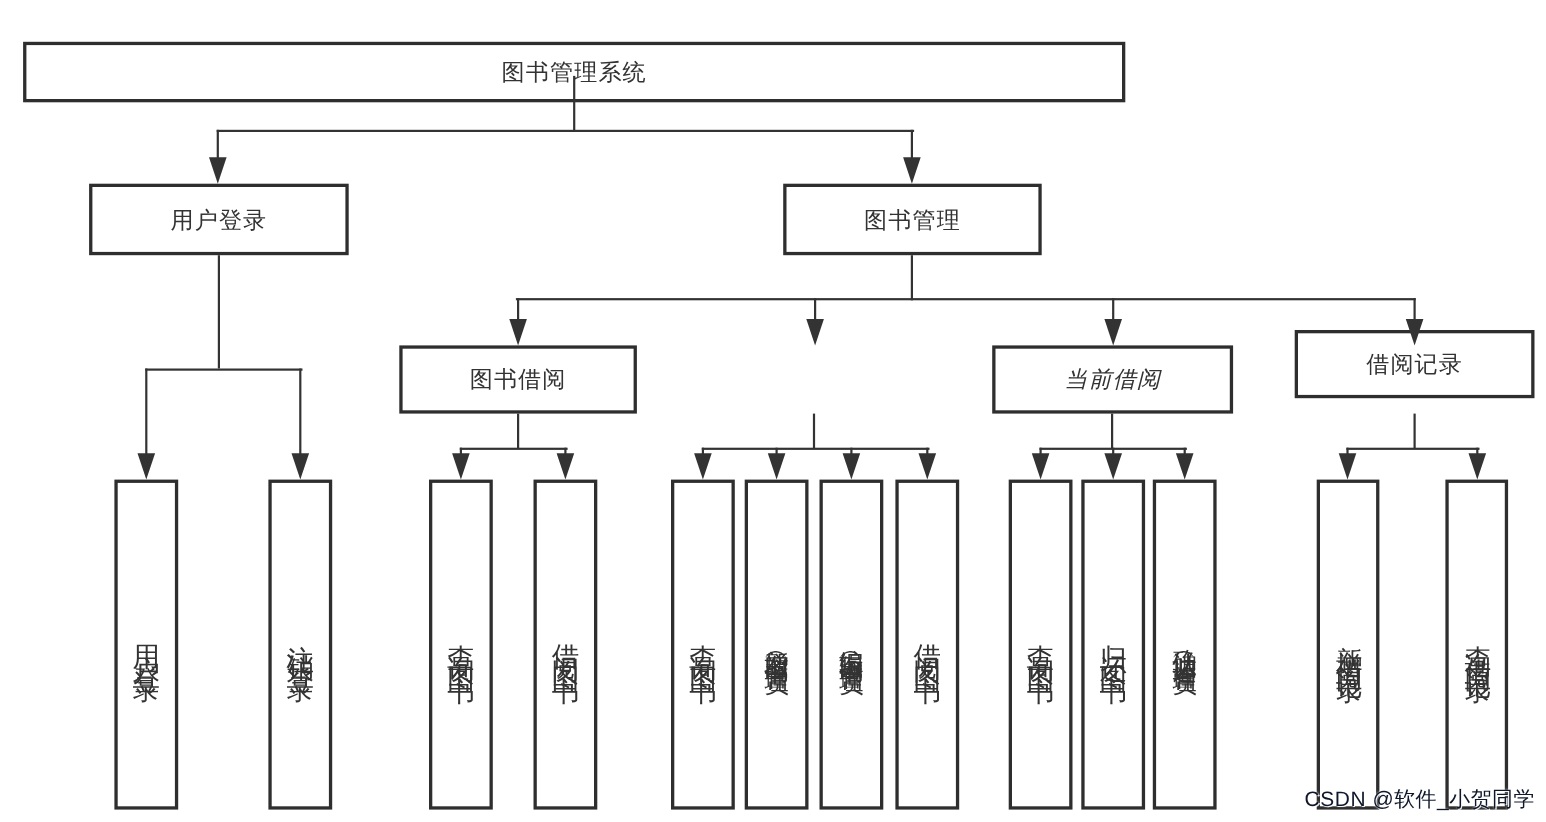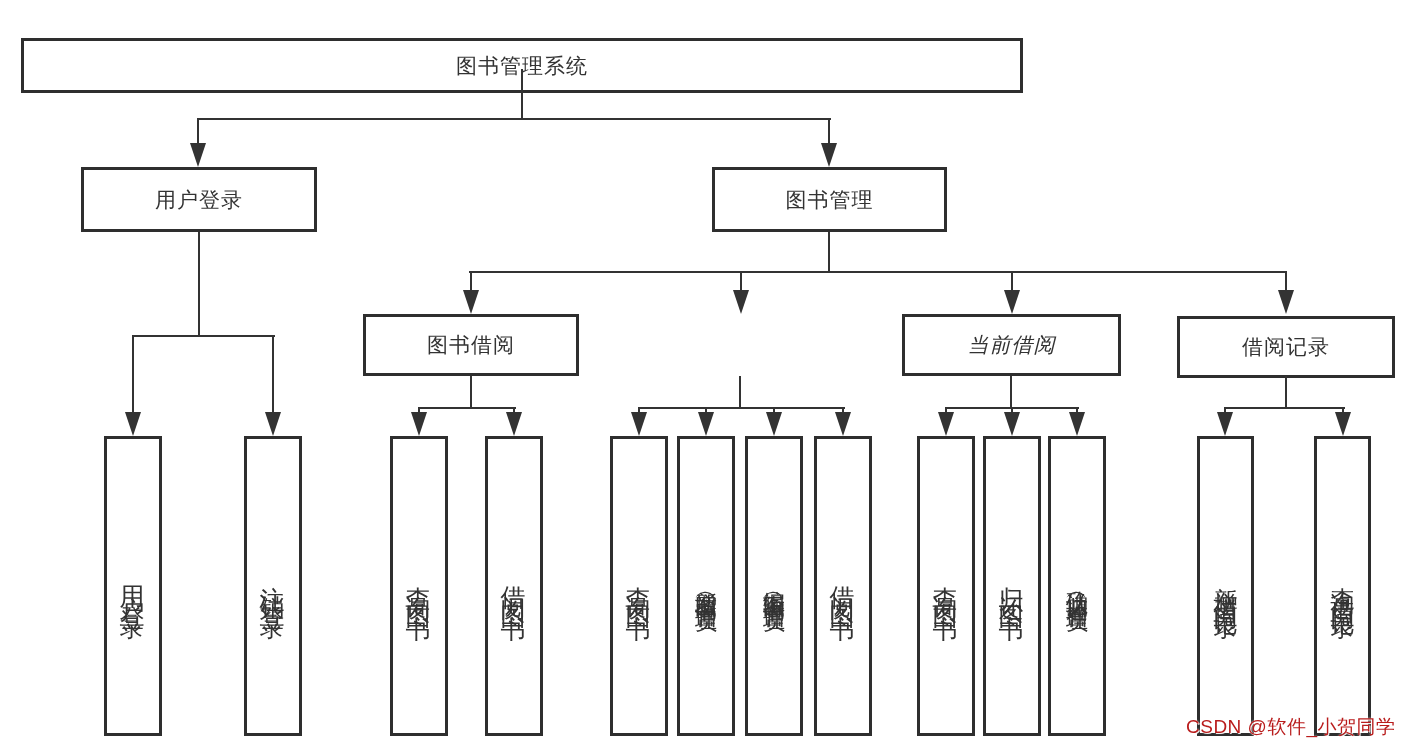--- a/index.html
+++ b/index.html
@@ -20,21 +20,21 @@
   .vt6 { font-size:24px; letter-spacing:6px; }
   .vt9 { font-size:22px; letter-spacing:3px; }
   .line { position:absolute; background:#333333; }
   .ah {
     position:absolute; width:0; height:0;
     border-left:8px solid transparent; border-right:8px solid transparent;
     border-top:24px solid #333333;
   }
   .watermark {
     position:absolute; left:1186px; top:714px;
-    font-size:19px; color:#b91c1c; letter-spacing:0.5px;
+    font-size:19px; color:#0f172a; letter-spacing:0.5px;
     text-shadow:0 0 2px rgba(255,255,255,0.95), 1px 1px 0 rgba(255,255,255,0.9);
     white-space:nowrap;
   }
 </style>
 </head>
 <body>
 
 <div id="canvas">
 
   <div class="box" style="left:21px; top:2px; width:1002px; height:55px;margin-top:36px;">
@@ -51,21 +51,21 @@
 
   <div class="box" style="left:363px; top:314px; width:216px; height:62px;">
     <span class="hlabel">图书借阅</span>
   </div>
 
 
   <div class="box" style="left:902px; top:314px; width:219px; height:62px;font-style:italic;">
     <span class="hlabel">当前借阅</span>
   </div>
 
-  <div class="box" style="left:1177px; top:316px; width:218px; height:62px;">
+  <div class="box" style="left:1177px; top:300px; width:218px; height:62px;">
     <span class="hlabel">借阅记录</span>
   </div>
 
   <div class="box leaf" style="left:104px;">
     <span class="vt vt4">用户登录</span>
   </div>
   <div class="box leaf" style="left:244px;">
     <span class="vt vt4">注销登录</span>
   </div>
 

